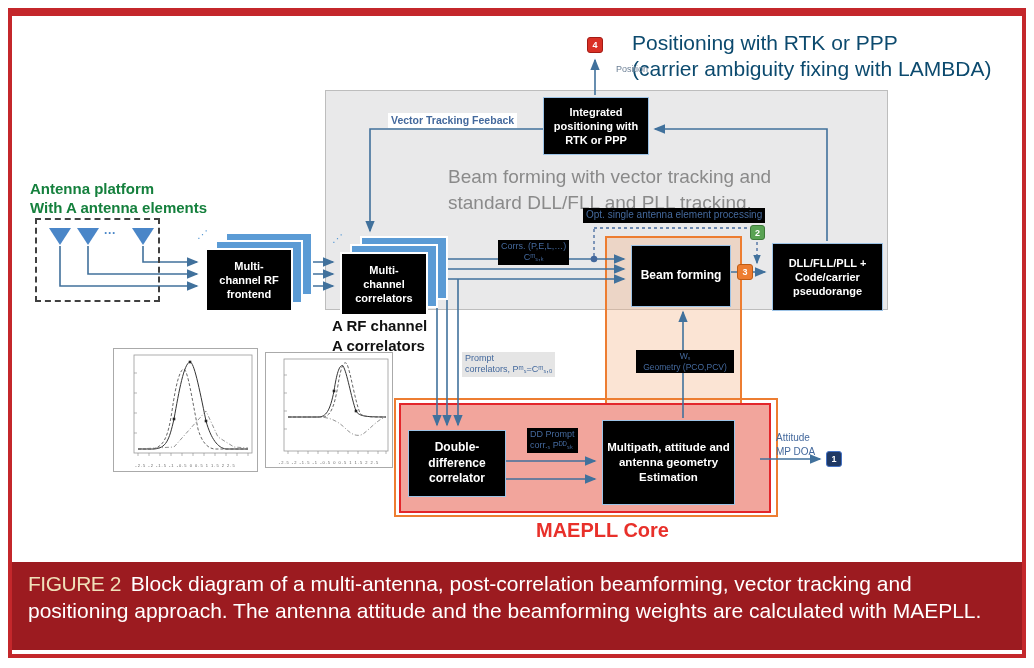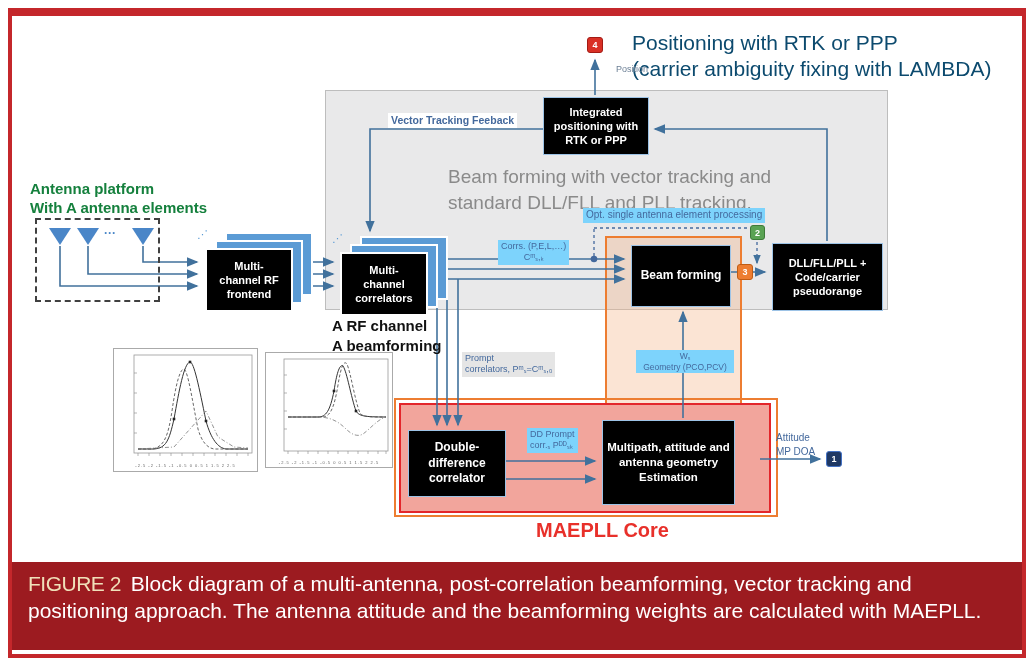--- a/index.html
+++ b/index.html
@@ -15,21 +15,21 @@
   
   .graybox{left:325px;top:90px;width:563px;height:220px;background:#E9E9EA;border:1px solid #BDBDBD;box-sizing:border-box;}
   .graybox-label{left:448px;top:164px;font-size:19px;color:#8A8A8A;line-height:1.35;}
   .orange-band{left:605px;top:236px;width:137px;height:171px;background:rgba(244,177,131,0.35);border:2px solid #ED7D31;box-sizing:border-box;}
   .core-outline{left:394px;top:398px;width:384px;height:119px;border:2px solid #ED7D31;box-sizing:border-box;}
   .core-box{left:399px;top:403px;width:372px;height:110px;background:#F2A59C;border:2px solid #E3262B;box-sizing:border-box;}
   
   .blk{background:#000000;border:1px solid #9DC3E6;color:#fff;display:flex;align-items:center;justify-content:center;text-align:center;box-sizing:border-box;font-size:11px;line-height:1.3;font-weight:bold;}
   .stackblk{background:#5B9BD5;border:2px solid #fff;box-sizing:border-box;}
   
-  .smlbl{color:#44699D;background:#7dd3fc;font-size:9px;line-height:1.25;padding:1px 3px;}
+  .smlbl{color:#44699D;background:#000000;font-size:9px;line-height:1.25;padding:1px 3px;}
   .nobg{background:transparent;}
   .title{left:632px;top:30px;width:392px;font-size:21px;color:#0c4a6e;line-height:1.25;}
   .badge{width:16px;height:16px;border-radius:3px;color:#fff;font-size:9px;font-weight:bold;display:flex;align-items:center;justify-content:center;box-sizing:border-box;}
   .antenna-box{left:35px;top:218px;width:125px;height:84px;border:2px dashed #404040;box-sizing:border-box;}
   .tri{width:0;height:0;border-left:11px solid transparent;border-right:11px solid transparent;border-top:17px solid #4A86C8;}
   .plot{background:#fff;border:1px solid #aaa;box-sizing:border-box;}
   .tickrow{font-size:4px;color:#666;letter-spacing:1px;text-align:center;}
 </style>
 </head>
 <body>
@@ -174,21 +174,21 @@
   <div class="abs" style="left:197px;top:228px;color:#5B9BD5;font-size:11px;">⋰</div>
 
   <div class="abs stackblk" style="left:360px;top:236px;width:88px;height:64px;"></div>
   <div class="abs stackblk" style="left:350px;top:244px;width:88px;height:64px;"></div>
   <div class="abs blk ml" style="left:340px;top:252px;width:88px;height:64px;border:2px solid #fff;">Multi-
 channel
 correlators</div>
   <div class="abs" style="left:332px;top:232px;color:#5B9BD5;font-size:11px;">⋰</div>
 
   <div class="abs ml" style="left:332px;top:316px;font-size:15px;font-weight:bold;color:#111;line-height:1.3;">A RF channel
-A beamforming</div>
+A correlators</div>
 
   <div class="abs blk ml" style="left:543px;top:97px;width:106px;height:58px;">Integrated
 positioning with
 RTK or PPP</div>
   <div class="abs blk" style="left:631px;top:245px;width:100px;height:62px;font-size:12px;">Beam forming</div>
   <div class="abs blk ml" style="left:772px;top:243px;width:111px;height:68px;">DLL/FLL/PLL +
 Code/carrier
 pseudorange</div>
   <div class="abs blk ml" style="left:408px;top:430px;width:98px;height:67px;font-size:12px;">Double-
 difference

